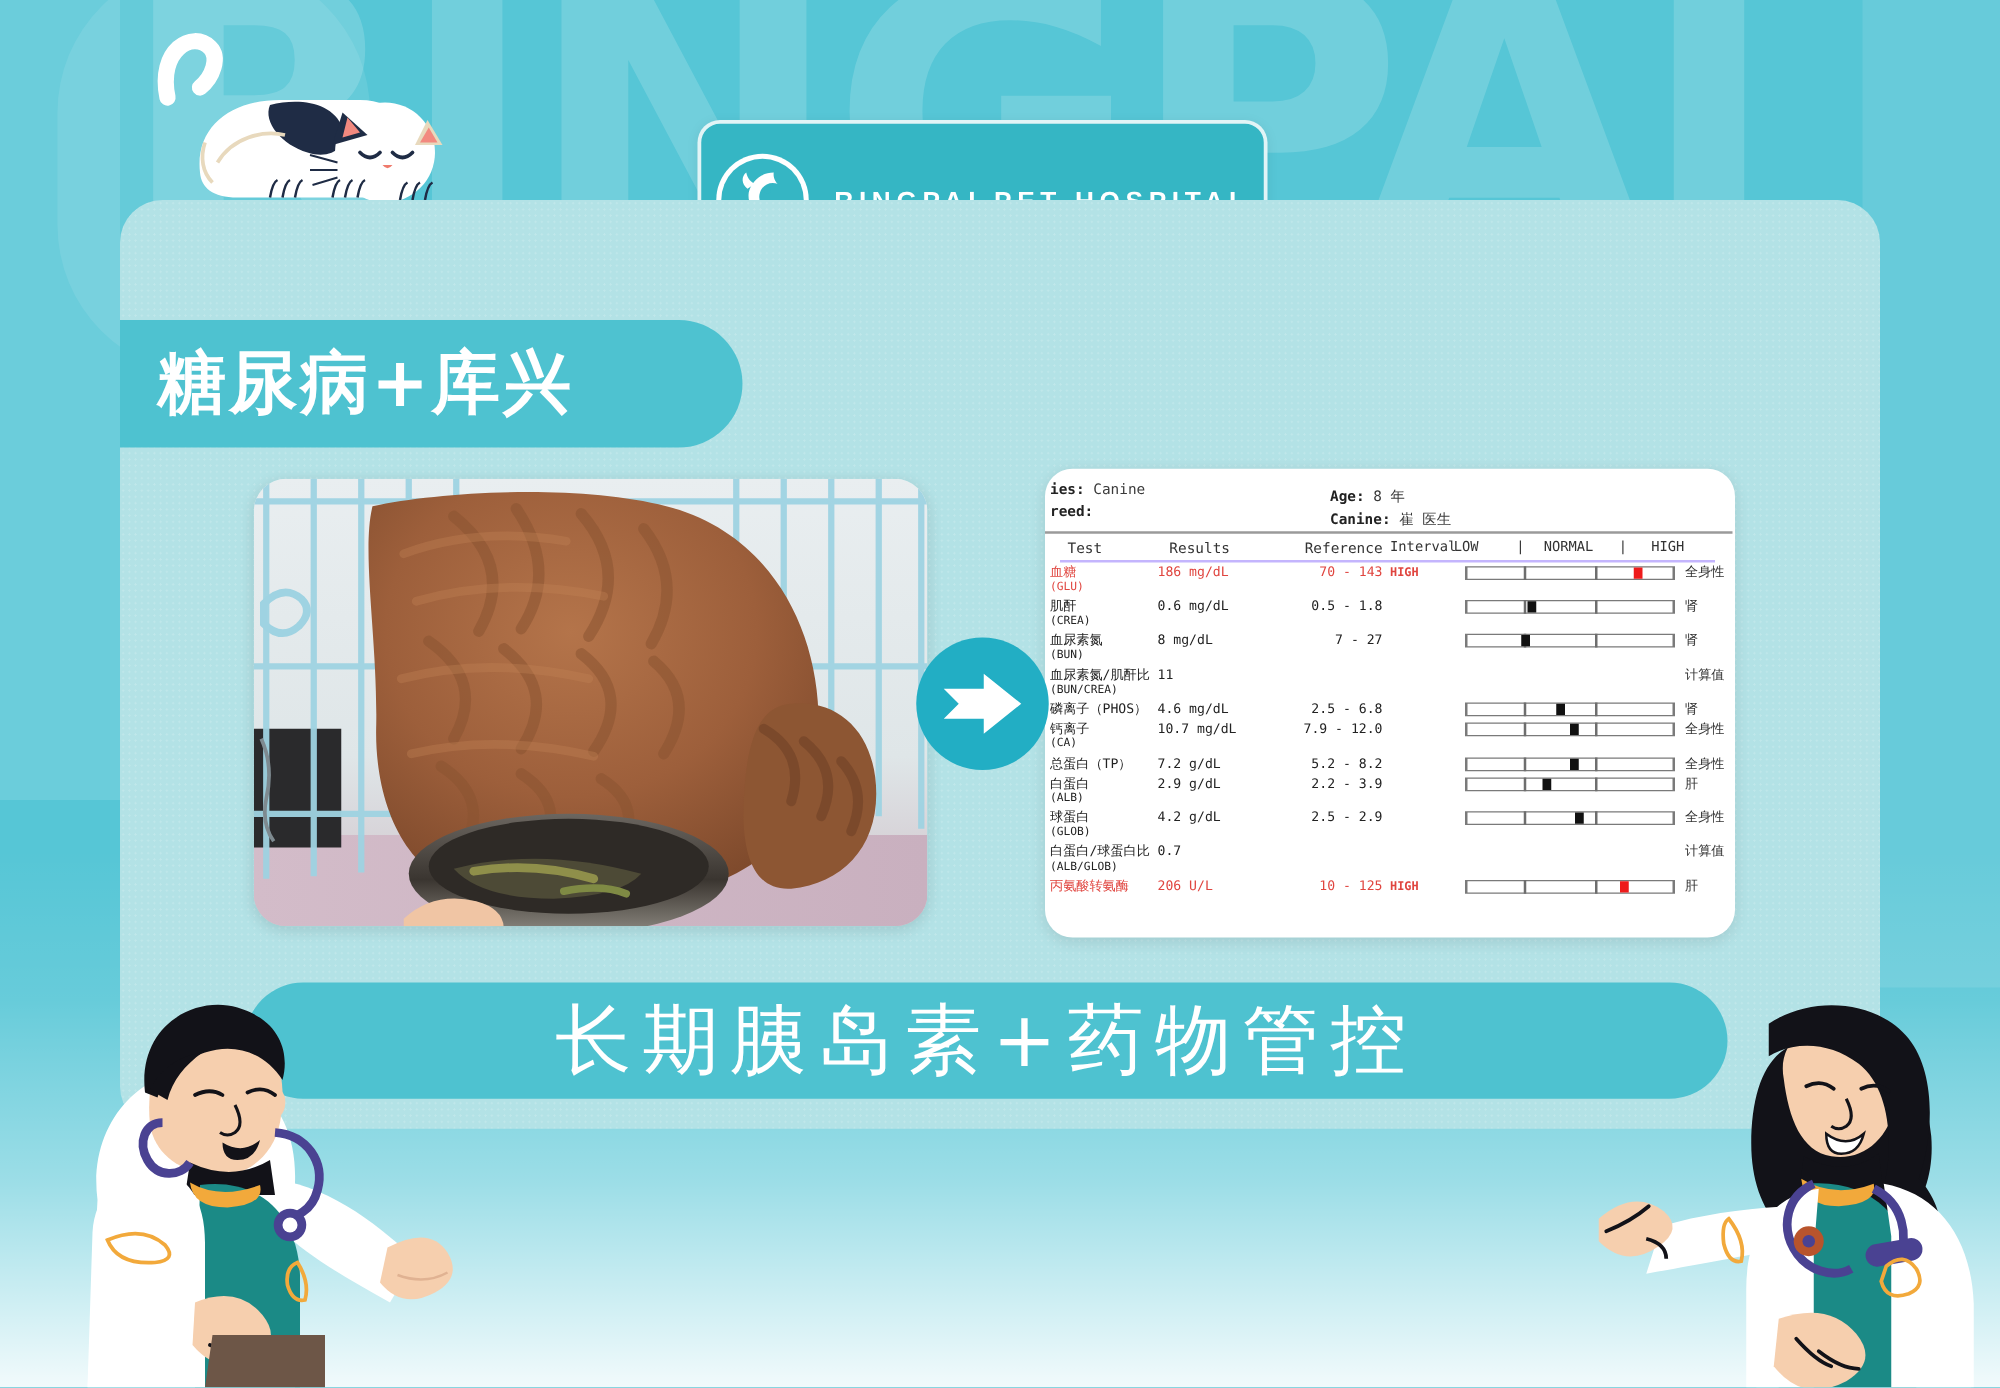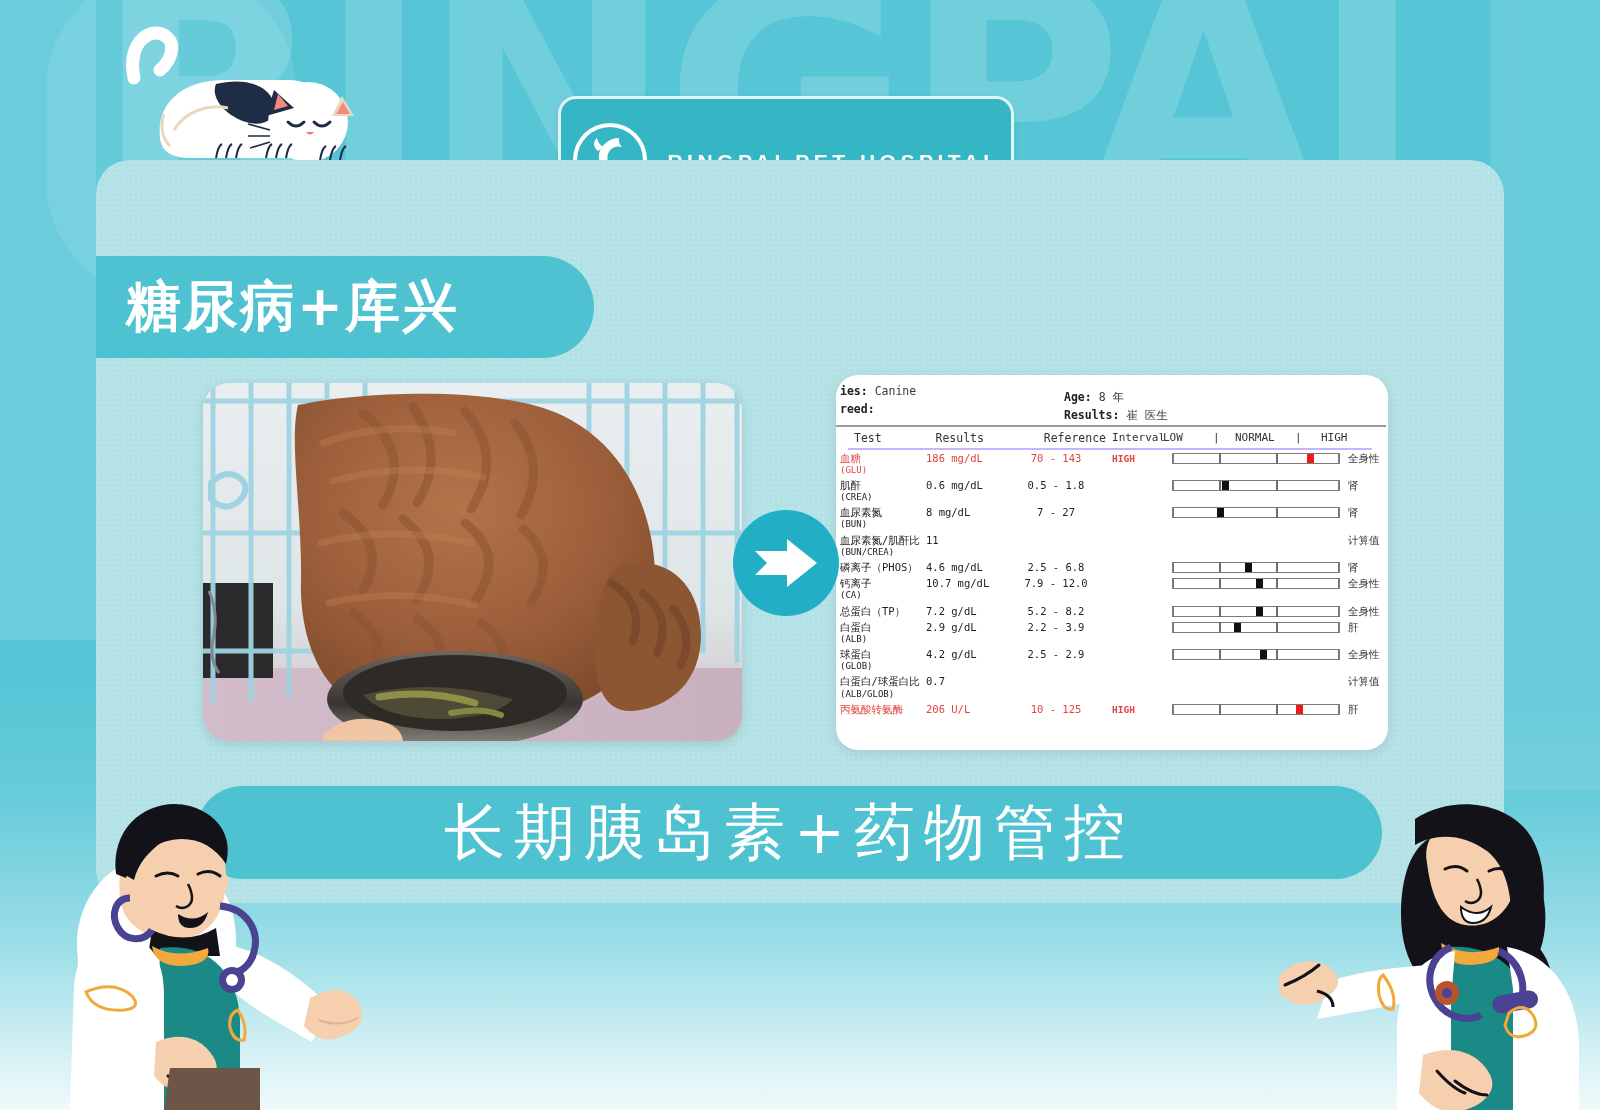--- a/index.html
+++ b/index.html
@@ -151,21 +151,21 @@
   .rep-section .sec-name { width:92px; padding-left:6px; }
   .rep-section .sec-time { font-size:9.5px; font-weight:bold; padding-top:2px; }
 
   .rep-rows { margin:0 10px; }
   .rep-row {
     display:flex; align-items:flex-start; font-size:10.5px; line-height:1.25;
     padding:1.5px 0; min-height:15px;
   }
   .rep-row.high { color:#e0453f; }
   .rep-row .c-test { padding-left:6px; }
-  .rep-row .c-ref  { text-align:center; padding-left:4px; }
+  .rep-row .c-ref  { text-align:right; padding-left:4px; }
   .rep-row .c-int  { font-size:9.5px; color:#e0453f; font-weight:bold; padding-top:1px; }
 
   .sub { display:block; font-size:9px; }
 
   
   .barwrap { position:relative; width:168px; height:11px; margin-top:1px; }
   .barbox {
     position:absolute; inset:0;
     border:1px solid #7a7a7a; background:#fff;
     border-left:2px solid #7a7a7a; border-right:2px solid #7a7a7a;
@@ -321,21 +321,21 @@
     <div class="rep-meta">
       <div class="m-left">
         <div><b>ies:</b>
              <span class="val">Canine</span></div>
         <div><b>reed:</b>
              <span class="val"></span></div>
       </div>
       <div class="m-right">
         <div><b>Age:</b>
              <span class="val">8 年</span></div>
-        <div><b>Results:</b>
+        <div><b>Canine:</b>
              <span class="val">崔 医生</span></div>
       </div>
     </div>
 
     <div class="rep-hr"></div>
 
     <div class="rep-head">
       <div class="c-test">Test</div>
       <div class="c-res">Results</div>
       <div class="c-ref">Reference</div>

